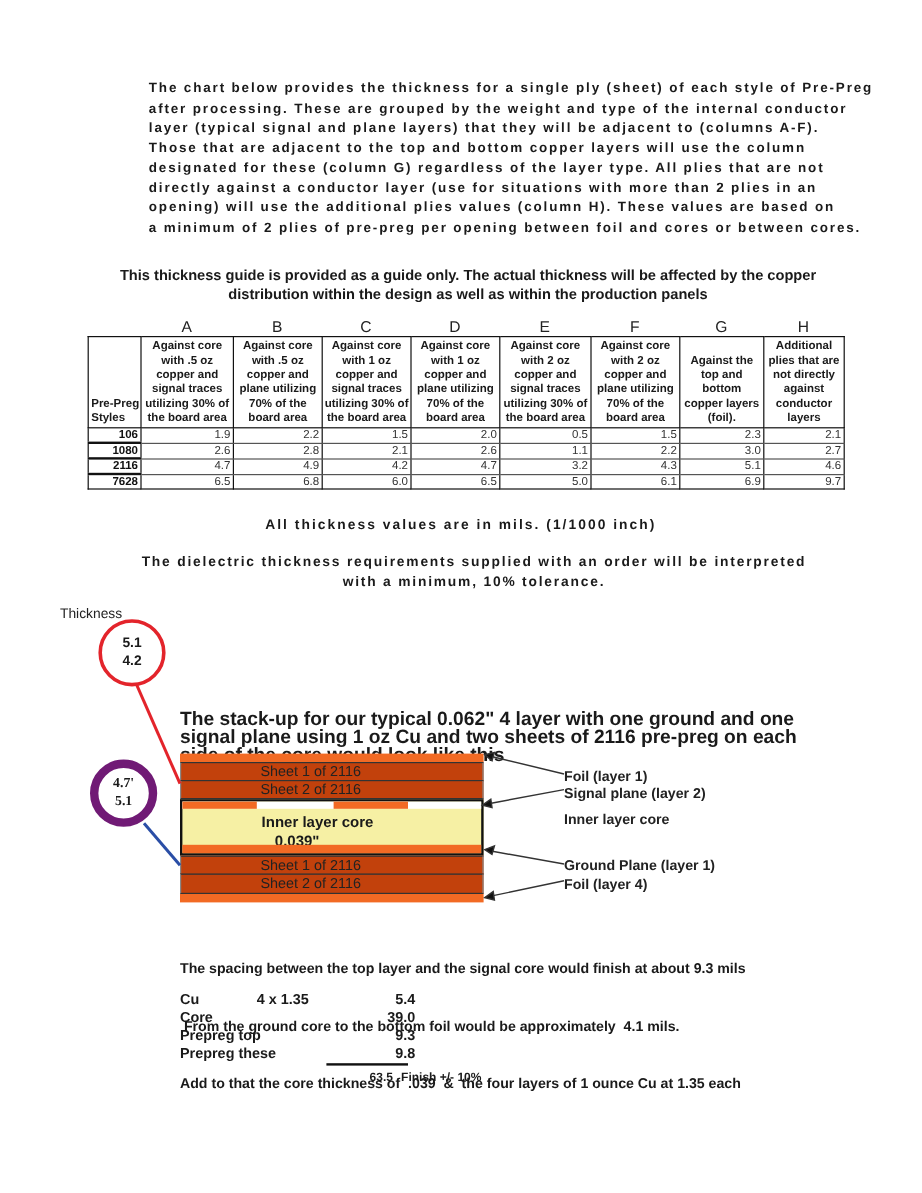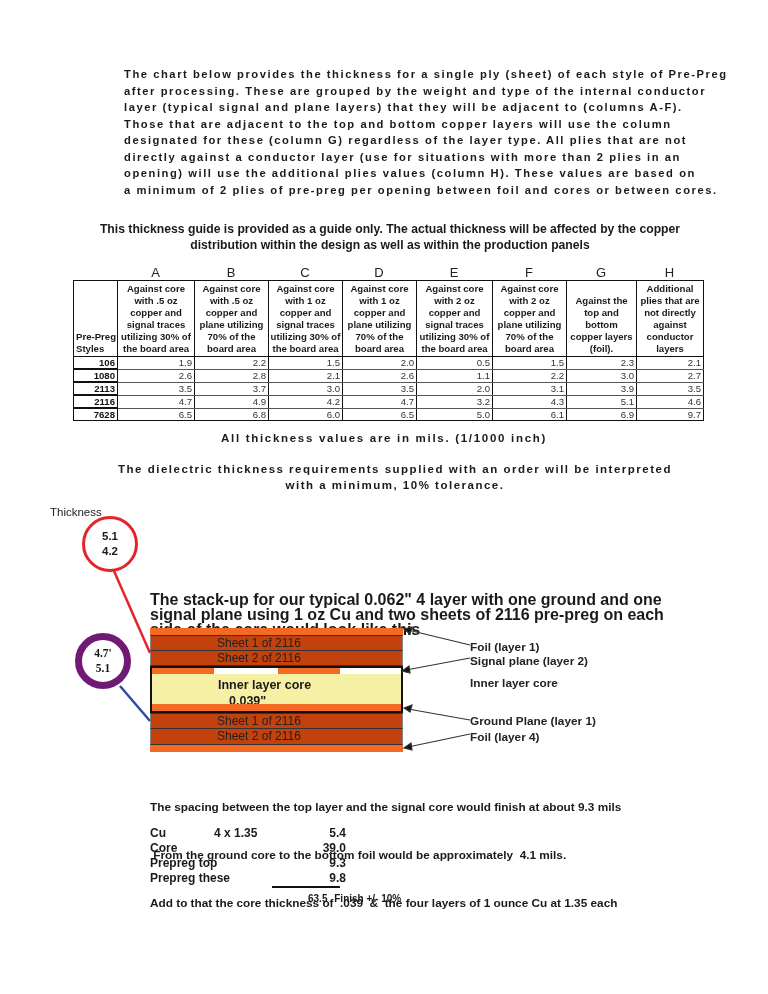--- a/index.html
+++ b/index.html
@@ -159,31 +159,20 @@
     <tr>
       <td class="style-cell">1080</td>
       <td>2.6</td>
       <td>2.8</td>
       <td>2.1</td>
       <td>2.6</td>
       <td>1.1</td>
       <td>2.2</td>
       <td>3.0</td>
       <td>2.7</td>
-    </tr>
-    <tr>
-      <td class="style-cell">2113</td>
-      <td>3.5</td>
-      <td>3.7</td>
-      <td>3.0</td>
-      <td>3.5</td>
-      <td>2.0</td>
-      <td>3.1</td>
-      <td>3.9</td>
-      <td>3.5</td>
     </tr>
     <tr>
       <td class="style-cell">2116</td>
       <td>4.7</td>
       <td>4.9</td>
       <td>4.2</td>
       <td>4.7</td>
       <td>3.2</td>
       <td>4.3</td>
       <td>5.1</td>

